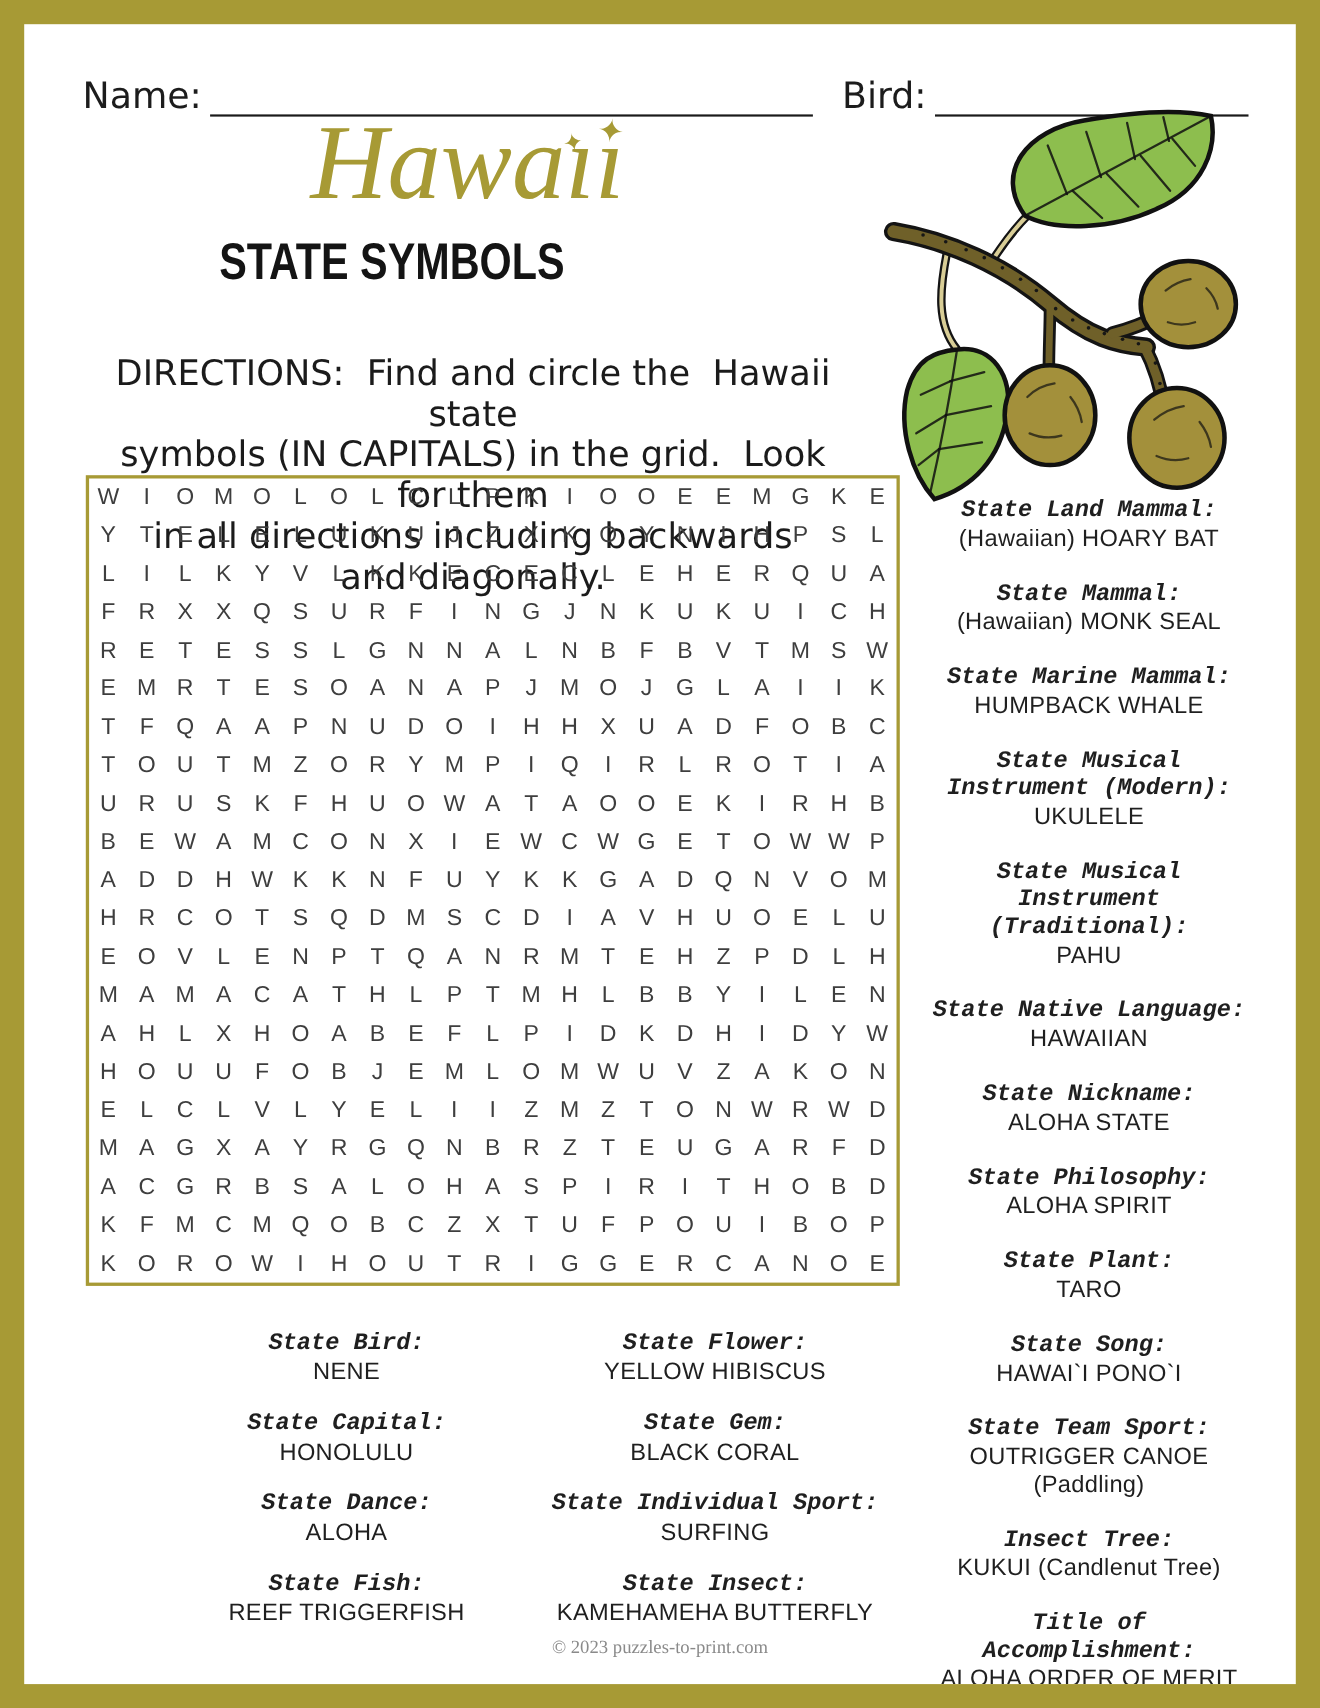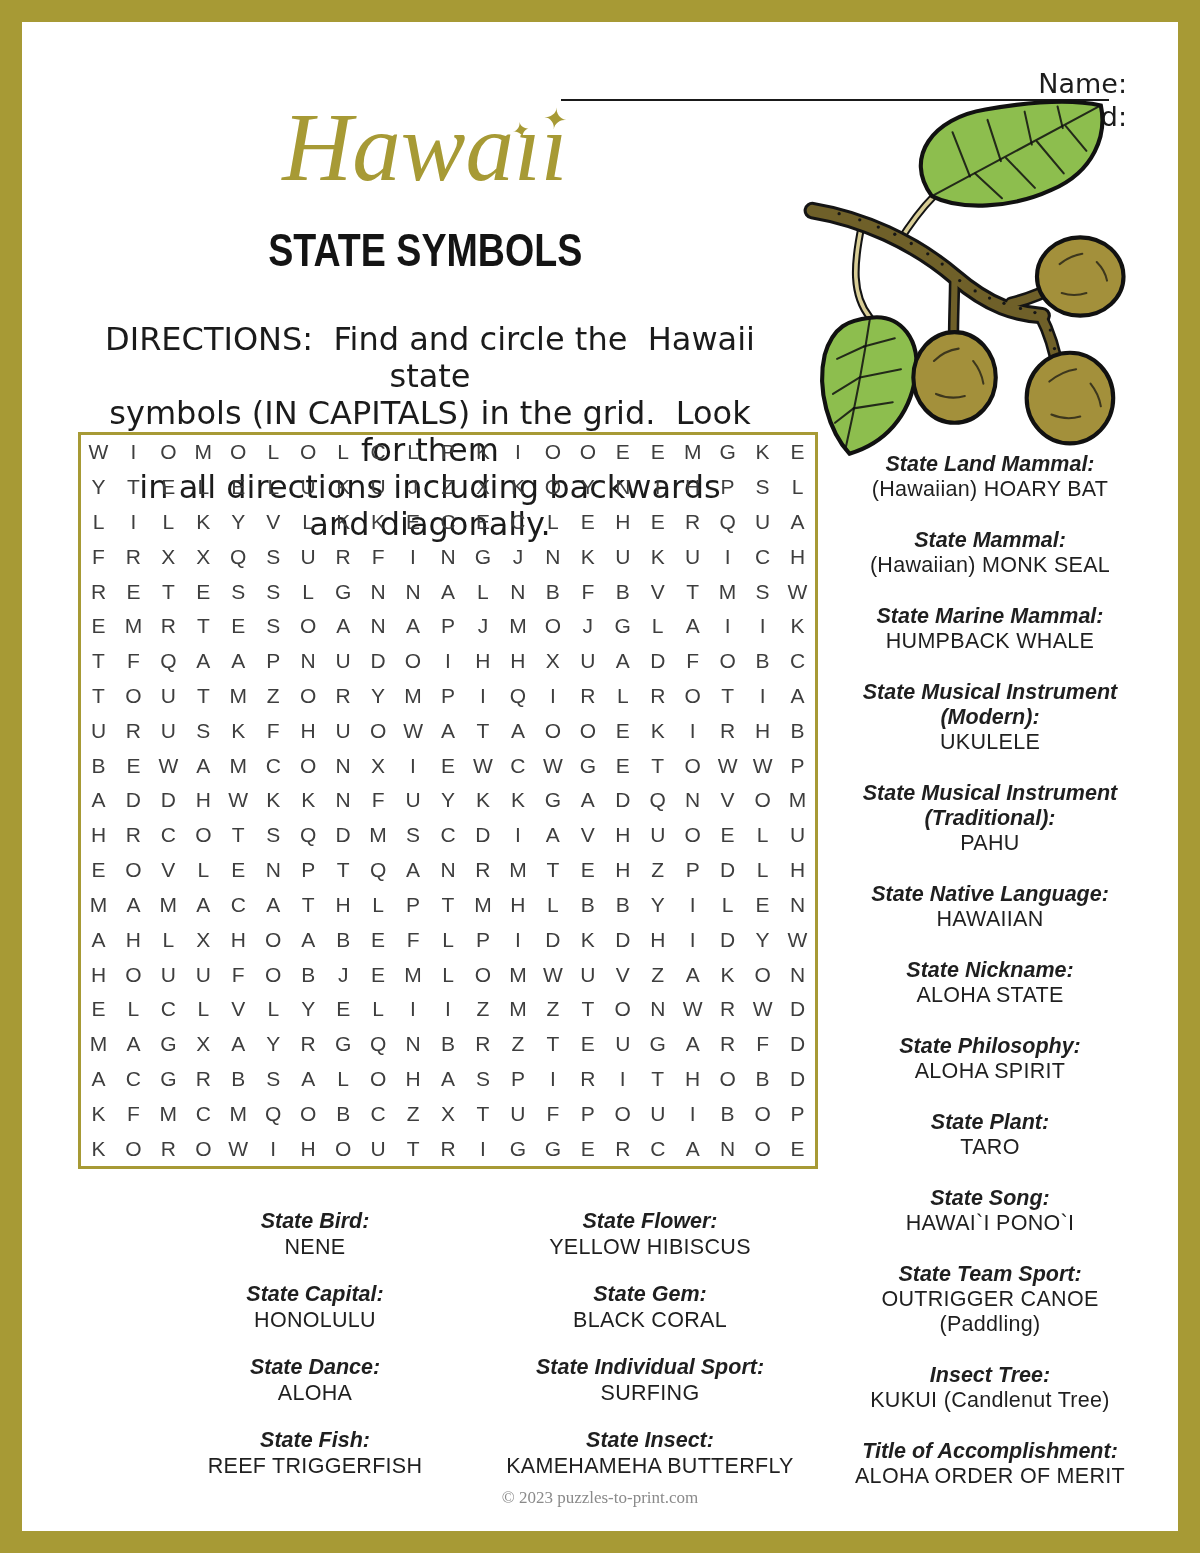--- a/index.html
+++ b/index.html
@@ -2,34 +2,34 @@
 <html style="--accent: #A79A35; --leaf: #8DBE4E; --branch: #6F6029; --nut: #A3903B; --letter: #3E3E3E;"><head>
 <meta charset="utf-8">
 <style>
   html,body{margin:0;padding:0;background:#fff;}
   .page{position:relative;width:1200px;height:1553px;box-sizing:border-box;
         border:22px solid var(--accent,#A79A35);background:#fff;overflow:hidden;
         font-family:"DejaVu Sans",sans-serif;color:#1c1c1c;}
 
   
   .fill-row{position:absolute;left:53px;right:43px;top:46px;height:38px;
-            display:flex;align-items:flex-end;font-size:27px;flex-direction:column;}
+            display:flex;align-items:flex-end;font-size:33px;}
   .fill-label{margin-right:8px;white-space:nowrap;}
   .fill-line{border-bottom:2.5px solid #1a1a1a;height:30px;}
   .name-line{width:548px;margin-right:26px;}
   .date-line{flex:1;}
 
   
   .title-box{position:absolute;left:138px;top:70px;width:530px;height:132px;text-align:center;}
   .title-script{position:relative;display:inline-block;font-family:"Liberation Serif",serif;
                 font-style:italic;font-size:97px;line-height:1.15;color:var(--accent,#A79A35);}
   .title-star{position:absolute;color:var(--accent,#A79A35);font-style:normal;}
   .star-1{left:352px;top:26px;font-size:22px;transform:rotate(-12deg);}
   .star-2{left:383px;top:10px;font-size:29px;transform:rotate(8deg);}
-  .subtitle{position:absolute;left:138px;top:200px;width:530px;text-align:center;}
+  .subtitle{position:absolute;left:138px;top:188px;width:530px;text-align:left;}
   .subtitle span{display:inline-block;font-family:"Liberation Sans",sans-serif;font-weight:900;
                  font-size:47px;letter-spacing:0px;transform:scaleX(.8);transform-origin:center;color:#141414;}
 
   
   .directions{position:absolute;left:83px;top:262px;width:650px;text-align:center;
               font-size:32px;line-height:37px;white-space:pre-wrap;color:#1b1b1b;margin-top:37px;}
 
   
   .illustration{position:absolute;left:778px;top:66px;width:340px;height:378px;}
   .leaf{fill:var(--leaf,#8DBE4E);stroke:#111;stroke-width:4;}
@@ -51,21 +51,21 @@
         font-family:"Liberation Sans",sans-serif;font-size:21px;color:var(--letter,#3E3E3E);}
 
   
   .symbol-list{position:absolute;text-align:center;font-family:"Liberation Sans",sans-serif;
                font-size:21.5px;line-height:25px;color:#1f1f1f;}
   .sidebar-list{left:818px;top:430px;width:300px;}
   .bottom-left-list{left:128px;top:1186px;width:330px;line-height:26px;}
   .bottom-mid-list{left:448px;top:1186px;width:360px;line-height:26px;}
   .symbol-item{margin-bottom:26px;}
   .bottom-left-list .symbol-item,.bottom-mid-list .symbol-item{margin-bottom:21px;}
-  .symbol-label{font-style:italic;font-weight:600;}
+  .symbol-label{font-style:italic;font-weight:600;font-family:Liberation Mono, monospace;}
   .symbol-value{letter-spacing:.3px;}
 
   
   .footer{position:absolute;left:0;right:0;top:1466px;text-align:center;
           font-family:"Liberation Serif",serif;font-size:17px;color:#8A8A8A;}
 </style>
 </head>
 <body>
 
 <div class="page">

